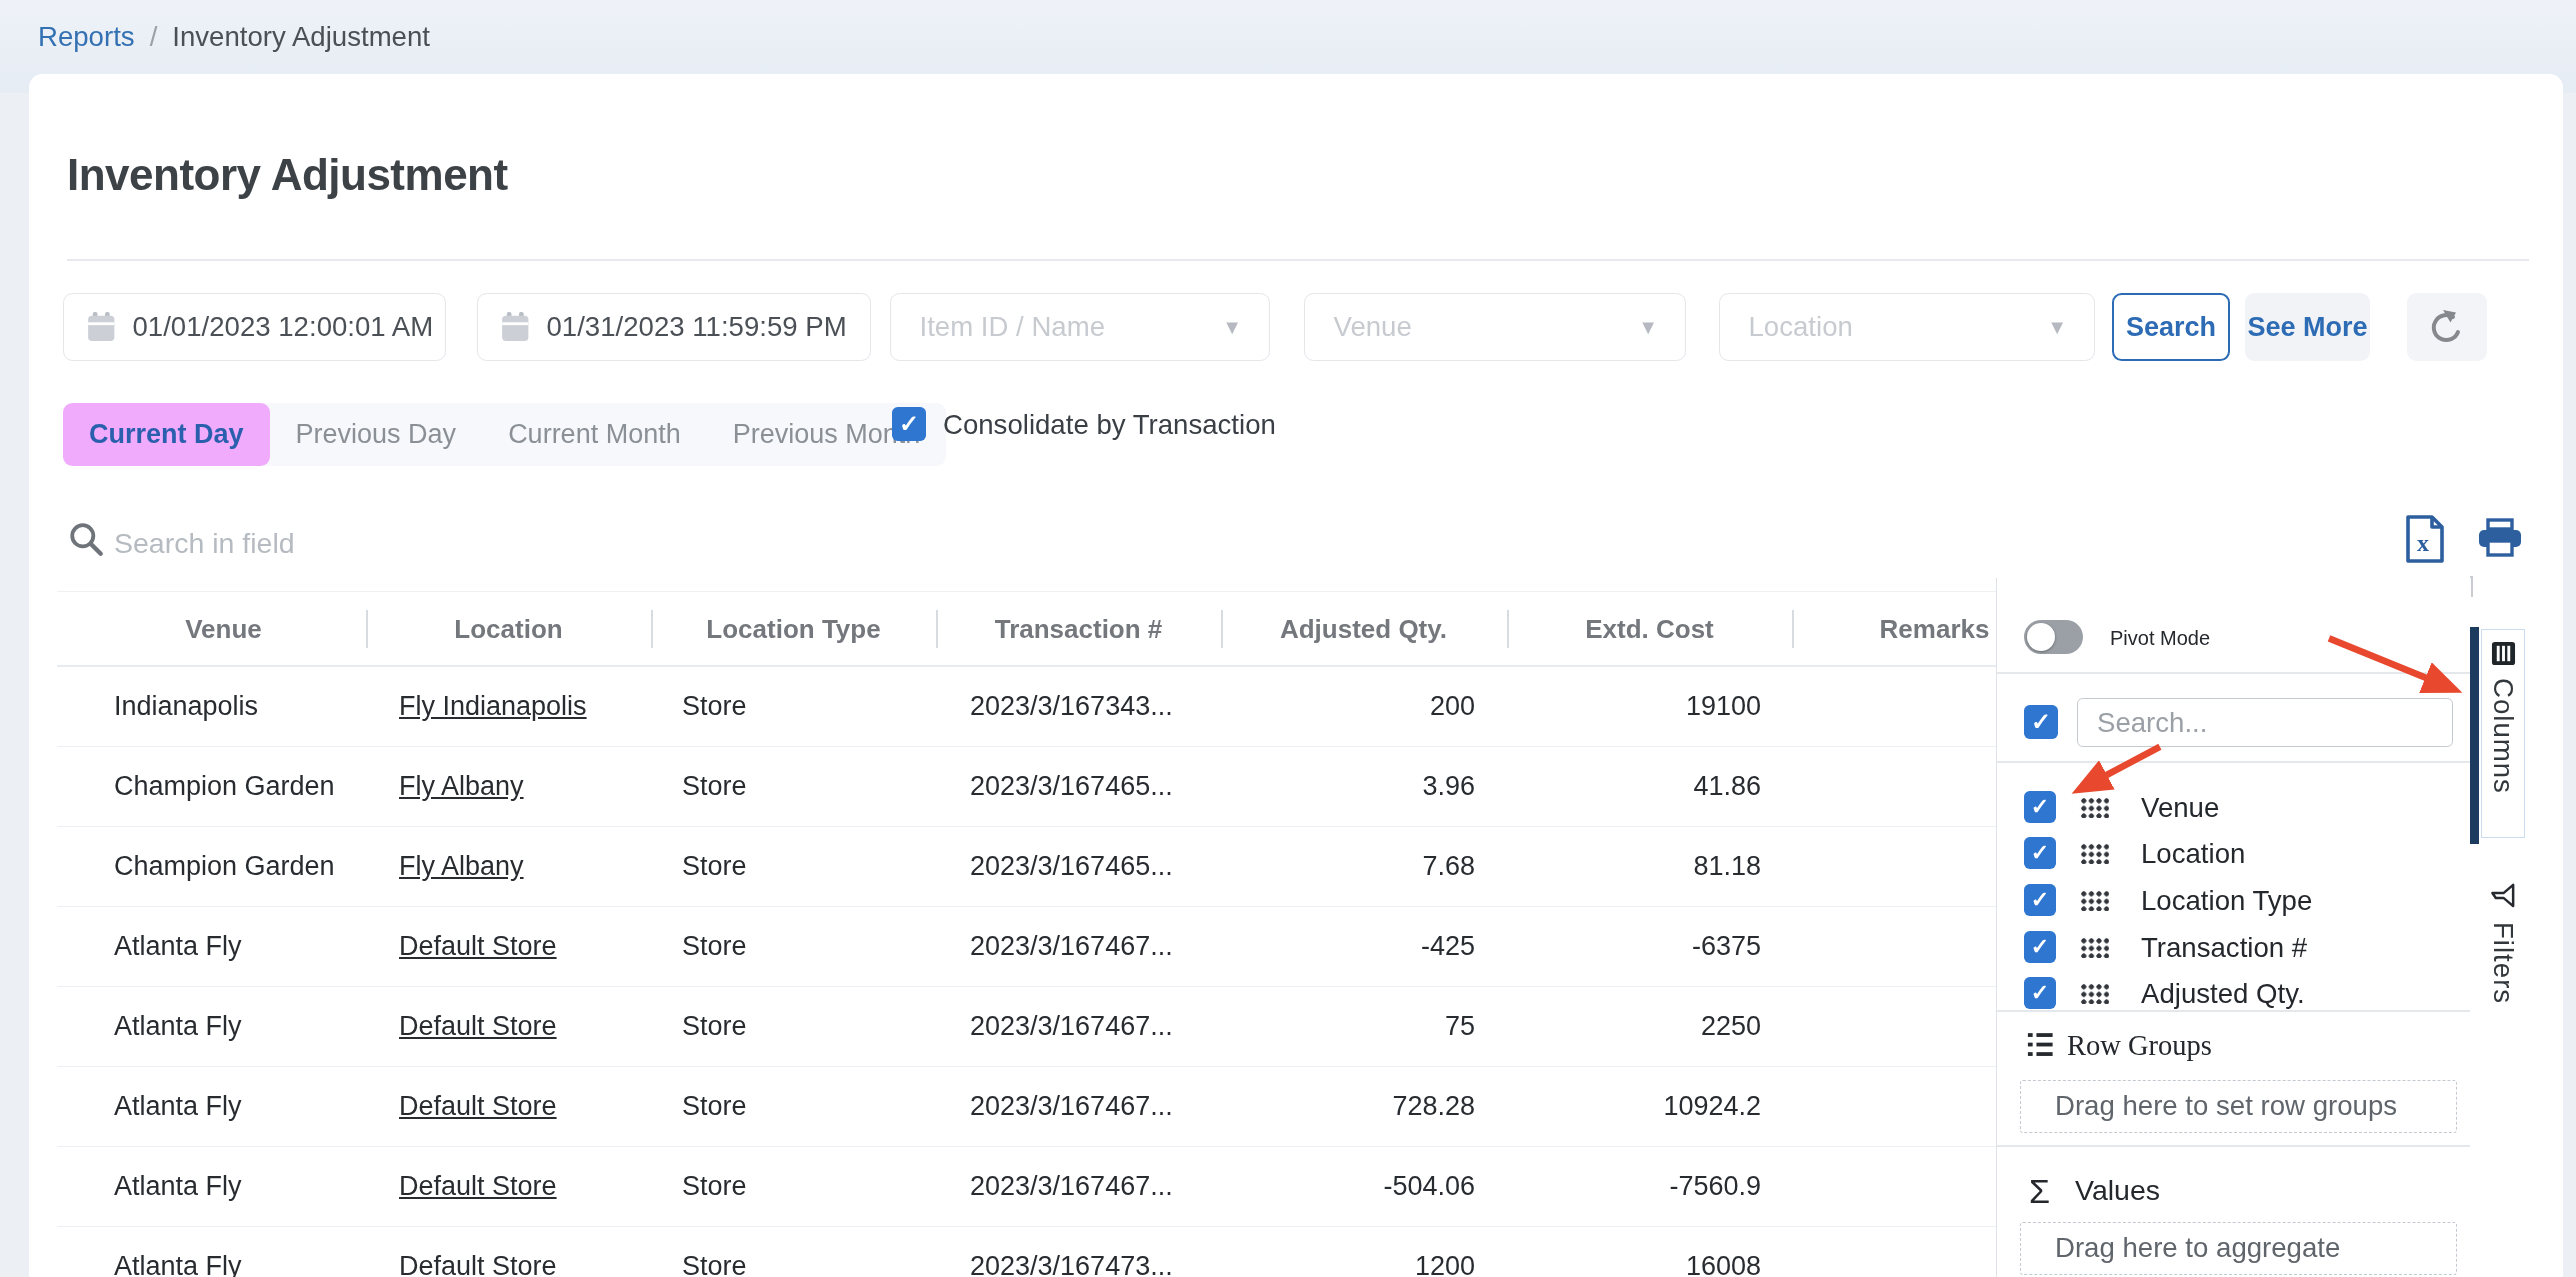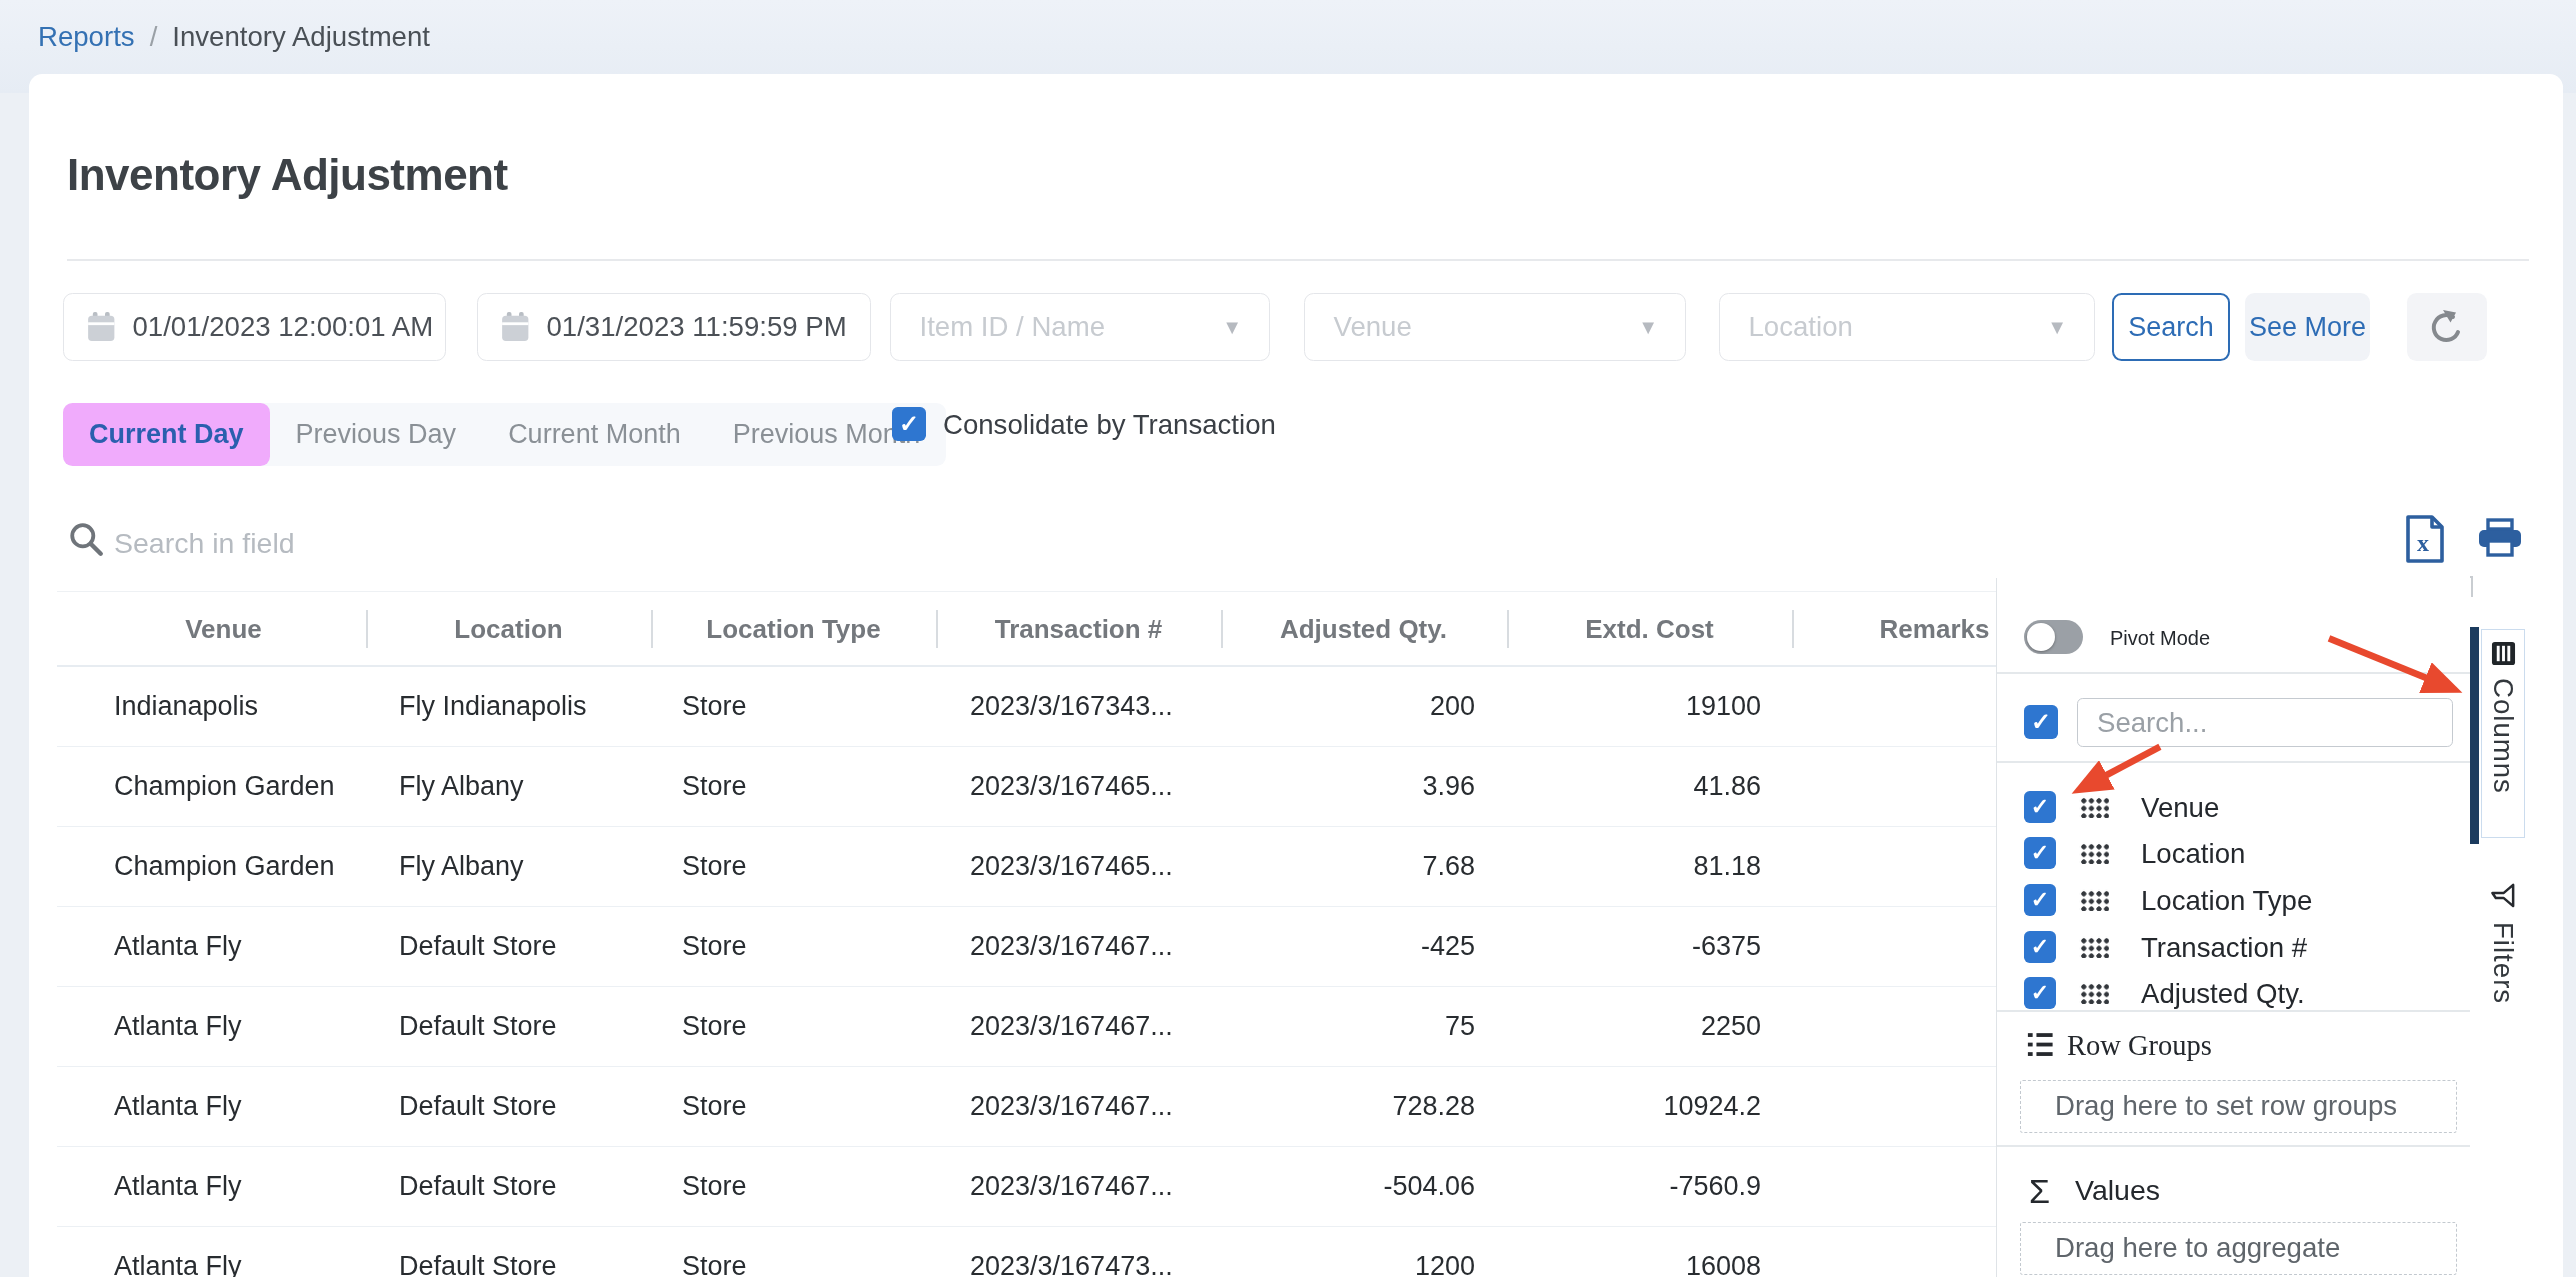--- a/index.html
+++ b/index.html
@@ -27,21 +27,21 @@
 
   
   .fbox { position:absolute; top:293px; height:68px; background:#fff;
     border:1.9px solid #e4e6ea; border-radius:9.5px; display:flex; align-items:center; }
   .fbox input { border:none; outline:none; font-family:inherit; background:transparent; width:100%; }
   .date-input input { font-size:27.6px; color:#4b5056; }
   .cal { margin:0 17px 0 23px; flex:none; }
   .dd-text { margin-left:28.5px; font-size:27.6px; color:#c7cbd0; flex:1; }
   .dd-caret { margin-right:27px; font-size:20px; color:#b6bac0; }
   .btn { position:absolute; top:293px; height:68px; border-radius:9.5px; display:flex; align-items:center; justify-content:center;
-    font-size:27px; font-weight:400; cursor:pointer; }
+    font-size:27px; font-weight:700; cursor:pointer; }
   .btn-search { left:2112px; width:118px; background:#fff; border:2.9px solid #2d6cb5; color:#2d6cb5; }
   .btn-more { left:2245px; width:125px; background:#f1f3f7; color:#2d6cb5; }
   .btn-reset { left:2407px; width:80px; background:#f3f4f7; }
 
   
   .ranges { position:absolute; left:63px; top:403px; height:63px; background:#f6f8fb; border-radius:9.5px;
     display:inline-flex; align-items:center; font-size:27px; }
   .range-item { padding:0 26px; height:63px; display:flex; align-items:center; color:#8a9096; cursor:pointer; white-space:nowrap; }
   .range-item.active { background:#f0abfc; border-radius:9.5px; color:#2a5fae; font-weight:700; }
 
@@ -54,21 +54,21 @@
 
   
   .th { position:absolute; top:601px; height:57px; line-height:57px; width:285px; text-align:center;
     color:#74787d; font-size:26px; font-weight:600; }
   .hline { position:absolute; background:#e7ecf1; }
   .vline { position:absolute; width:1.9px; height:38px; top:610px; background:#d8dce0; }
   .rows { position:absolute; left:57px; top:667px; width:1939px; height:610px; overflow:hidden; }
   .row { position:relative; width:100%; height:80px; border-bottom:1.9px solid #ecf0f4; font-size:27px; color:#282c30; cursor:default; }
   .cell { position:absolute; top:0; height:78px; line-height:78px; white-space:nowrap; }
   .c-venue { left:57px; width:247px; }
-  .c-loc   { left:342px; width:247px; }
+  .c-loc   { left:342px; width:247px;text-decoration:underline; }
   .c-ltype { left:625px; width:247px; }
   .c-txn   { left:913px; width:266px; }
   .c-qty   { left:1164px; width:254px; text-align:right; }
   .c-cost  { left:1450px; width:254px; text-align:right; }
   .c-rem   { left:1768px; width:162px; }
 
   
   .panel { position:absolute; left:1996px; top:578px; width:475px; height:700px; background:#fff; border-left:1.9px solid #dfe3e7; }
   .pdiv { position:absolute; left:0; width:473px; height:1.9px; background:#e4e8eb; }
   .toggle { position:absolute; left:27px; top:42px; width:59px; height:34px; background:#9ba0a6; border-radius:17px; cursor:pointer; }

